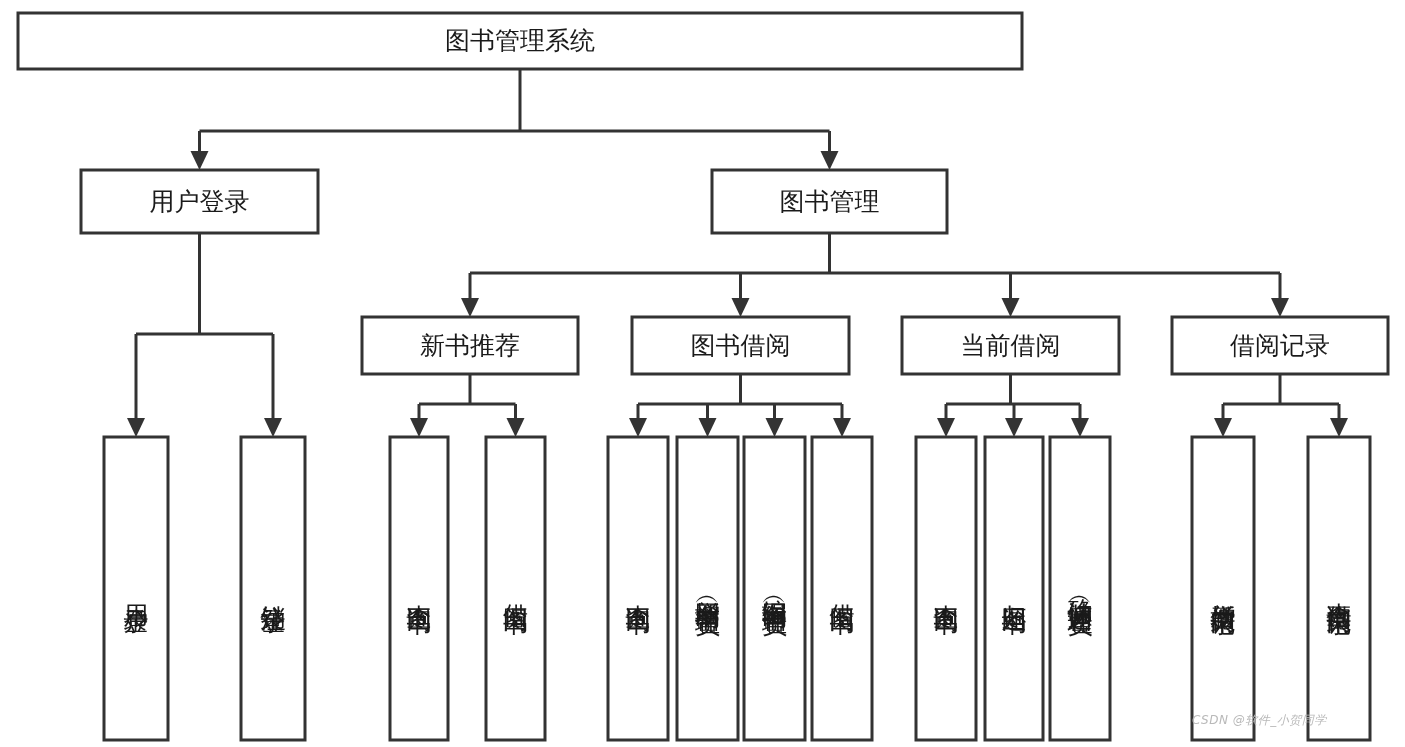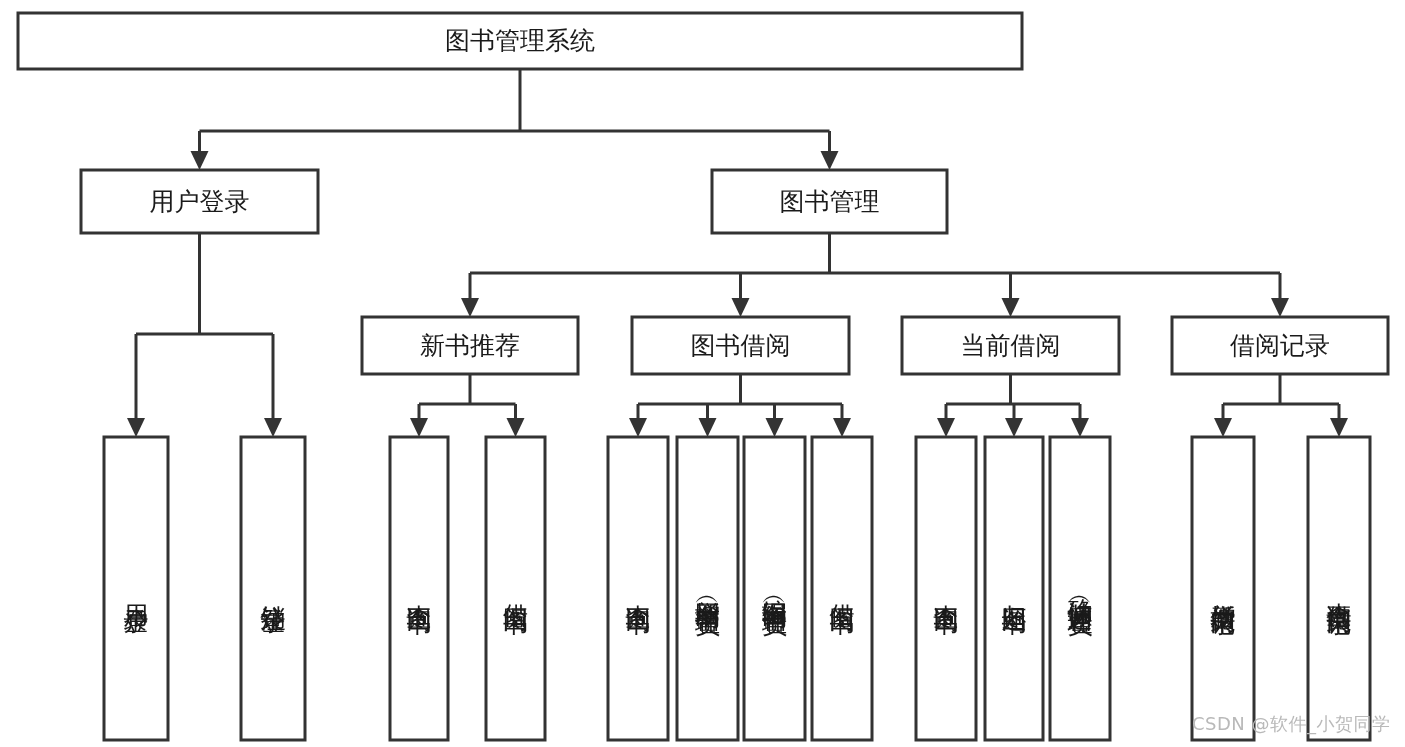--- a/index.html
+++ b/index.html
@@ -24,24 +24,25 @@
     font-size:25px;fill:#1a1a1a;
     writing-mode:vertical-rl;
     text-orientation:upright;
     letter-spacing:2px;
     dominant-baseline:central;text-anchor:middle;
   }
   .watermark{
     position:absolute;
     left:1192px;top:712px;
     font-family:"DejaVu Sans","Liberation Sans",sans-serif;
-    font-size:18px;color:#b9b9b9;
+    font-size:12px;color:#b9b9b9;
     letter-spacing:0.5px;
     white-space:nowrap;
     user-select:none;
+    font-style:italic;
   }
 </style>
 </head>
 <body>
 
 <div id="diagram-root">
 
   <svg id="tree" viewBox="0 0 1405 747">
     <g id="edges-layer">
         <line x1="520" y1="69" x2="520" y2="131" class="edge"></line>

